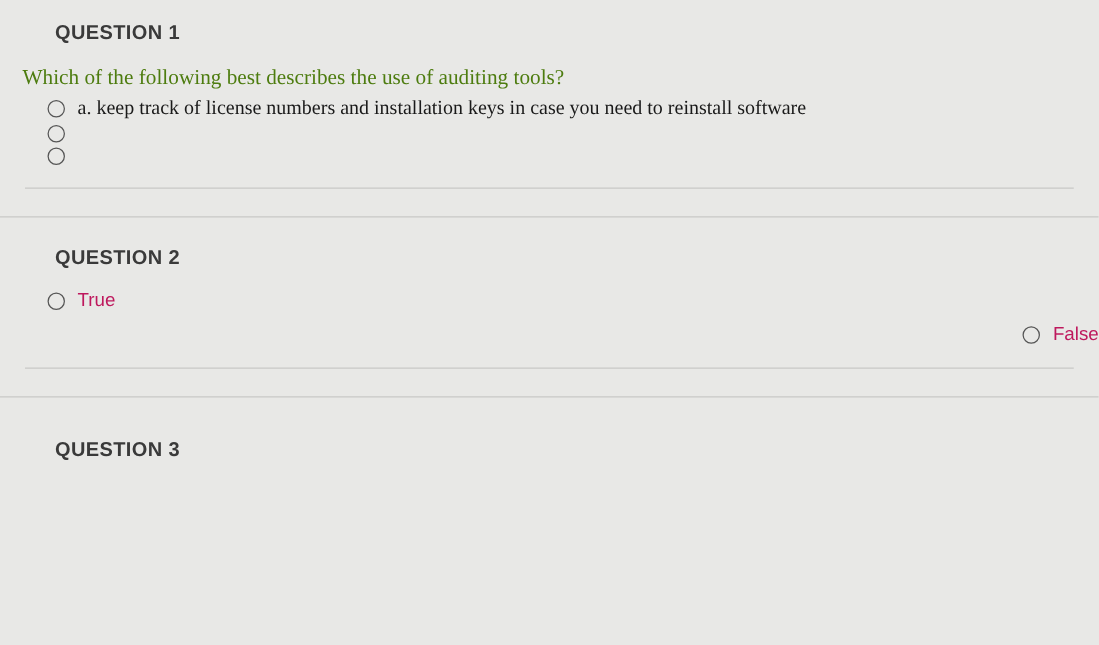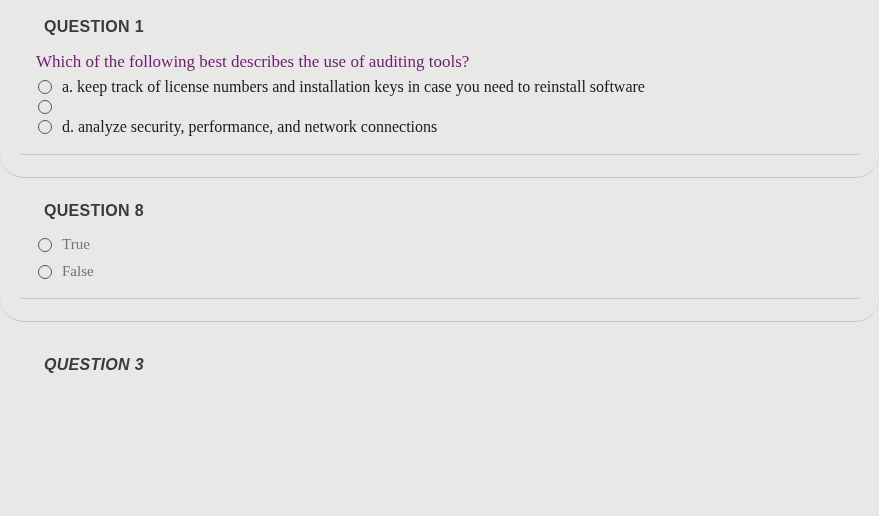--- a/index.html
+++ b/index.html
@@ -1,19 +1,18 @@
 <!DOCTYPE html>
 <html><head>
   <meta charset="utf-8">
   <style>
     * {
       margin: 0;
       padding: 0;
       box-sizing: border-box;
-      border-radius: 24px;
     }
     body {
       font-family: Georgia, 'Times New Roman', serif;
       background: #e8e8e6;
       color: #2a2a2a;
       width: 879px;
       height: 516px;
       overflow: hidden;
     }
     .question-block {
@@ -25,22 +24,22 @@
       font-family: Arial, Helvetica, sans-serif;
       font-weight: bold;
       font-size: 16px;
       color: #3a3a3a;
       margin-left: 44px;
       margin-bottom: 16px;
       letter-spacing: 0.3px;
     }
     .question-prompt {
       font-size: 17px;
-      color: #701a75;
-      margin-left: 36px;
+      color: #4d7c0f;
+      margin-left: 18px;
       margin-bottom: 6px;
       font-family: Georgia, 'Times New Roman', serif;
     }
     .option-row {
       display: flex;
       align-items: center;
       margin-left: 38px;
       margin-top: 4px;
       margin-bottom: 4px;
     }
@@ -53,64 +52,62 @@
       flex-shrink: 0;
       background: transparent;
       cursor: pointer;
     }
     .option-text {
       font-size: 16px;
       color: #1a1a1a;
       font-family: Georgia, 'Times New Roman', serif;
     }
     .tf-text {
-      font-family: Liberation Serif, serif;
+      font-family: Liberation Sans, sans-serif;
       font-size: 15px;
-      color: #737373;
+      color: #be185d;
     }
     .divider-inner {
       height: 1px;
       background: #c8c8c6;
       margin: 18px 20px 0 20px;
     }
     .q3-block {
       padding-top: 28px;
-      font-style: italic;
     }
   </style>
 </head>
 <body>
 
 <div class="question-block">
   <div class="question-header">QUESTION 1</div>
   <div class="question-prompt">Which of the following best describes the use of auditing tools?</div>
 
   <div class="option-row">
     <span class="radio-circle"></span>
     <span class="option-text"><span>a.</span> <span>keep track of license numbers and installation keys in case you need to reinstall software</span></span>
   </div>
   <div class="option-row">
     <span class="radio-circle"></span>
   </div>
   <div class="option-row">
     <span class="radio-circle"></span>
-    <span class="option-text"><span>d.</span> <span>analyze security, performance, and network connections</span></span>
   </div>
 
   <div class="divider-inner"></div>
 </div>
 
 <div class="question-block">
-  <div class="question-header">QUESTION 8</div>
+  <div class="question-header">QUESTION 2</div>
 
   <div class="option-row">
     <span class="radio-circle"></span>
     <span class="option-text tf-text">True</span>
   </div>
-  <div class="option-row" style="margin-top:10px;">
+  <div class="option-row" style="margin-top:10px;justify-content:flex-end;">
     <span class="radio-circle"></span>
     <span class="option-text tf-text">False</span>
   </div>
 
   <div class="divider-inner"></div>
 </div>
 
 <div class="q3-block">
   <div class="question-header">QUESTION 3</div>
 </div>

